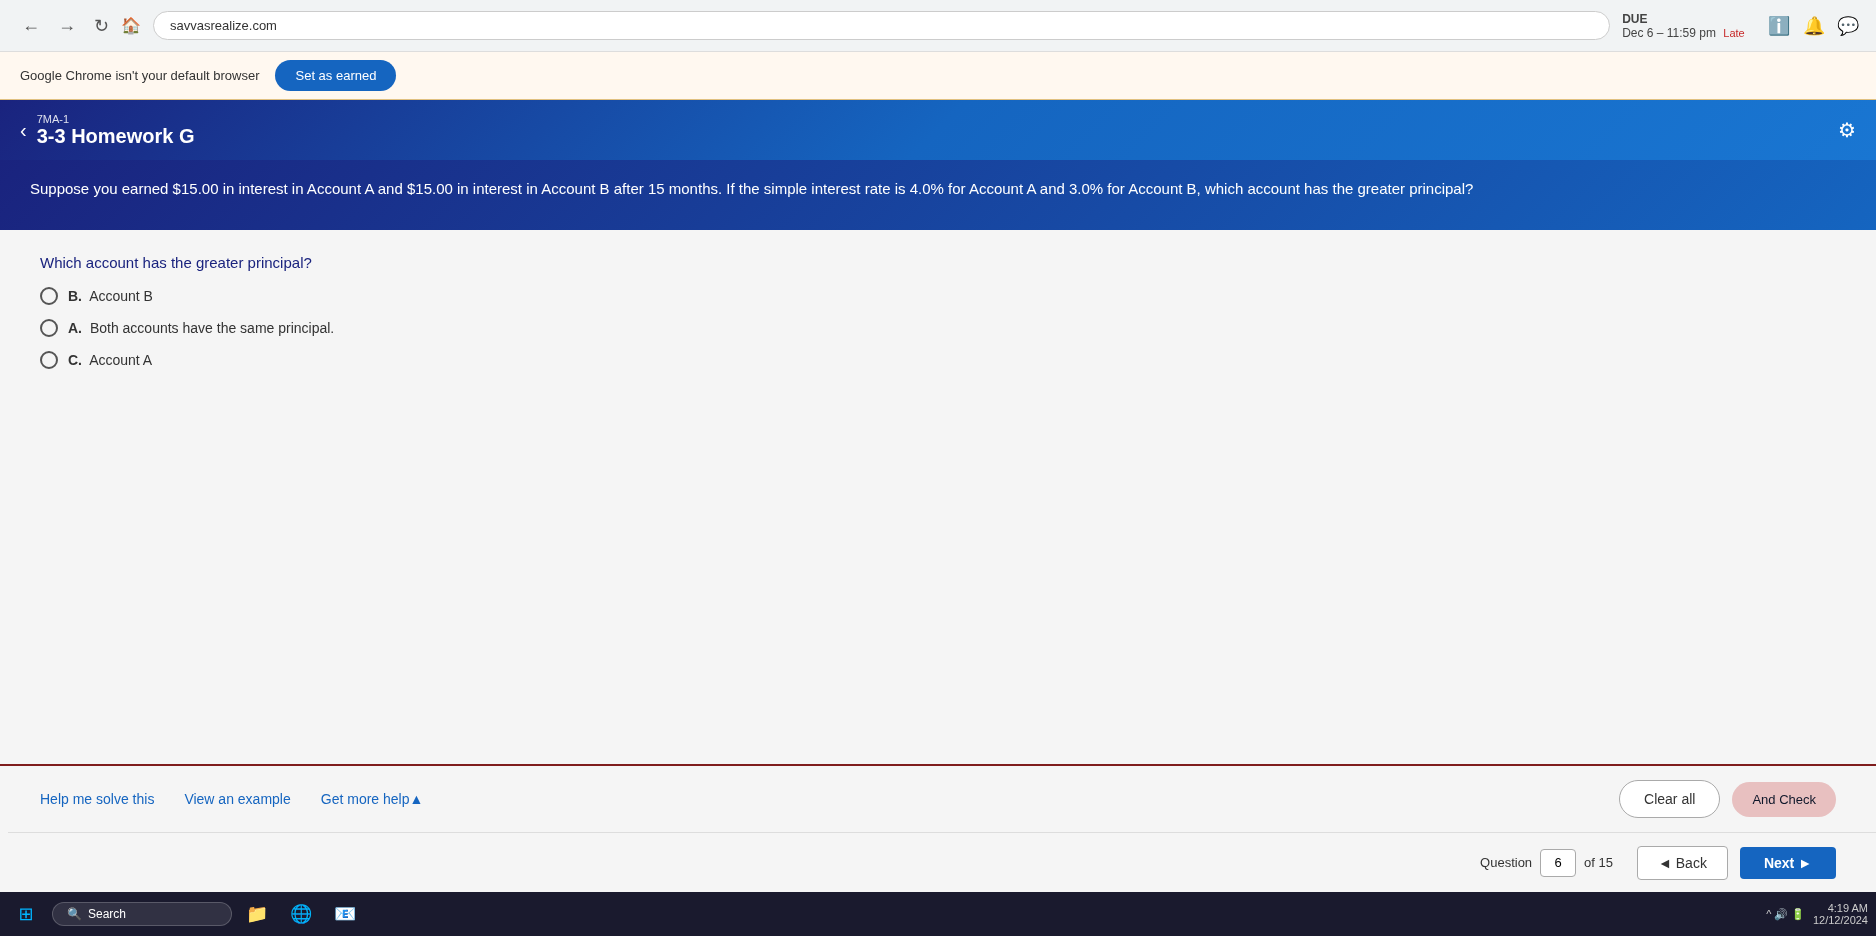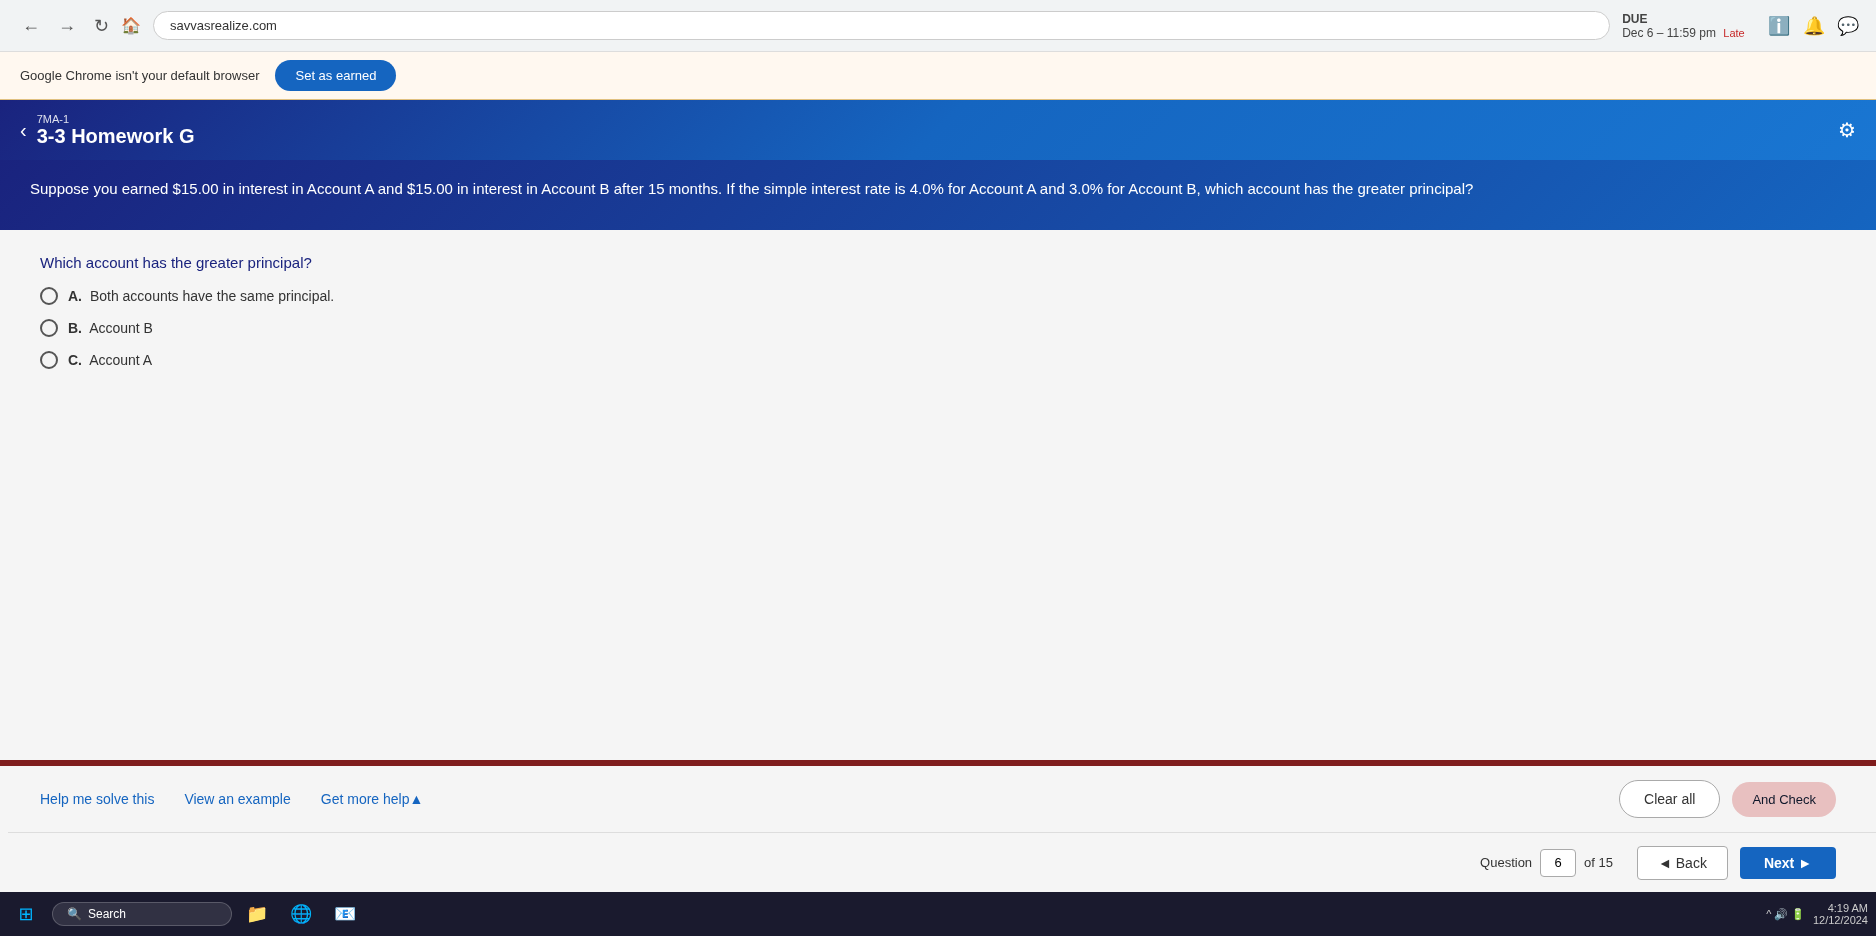--- a/index.html
+++ b/index.html
@@ -166,21 +166,21 @@
       color: #333;
     }
     .option-letter {
       font-weight: bold;
       margin-right: 4px;
     }
 
     
     .bottom-toolbar {
       background: #f5f5f5;
-      border-top: 6px solid #7f1d1d;
+      border-top: 2px solid #7f1d1d;
       padding: 14px 40px;
       display: flex;
       align-items: center;
       gap: 30px;
       position: absolute;
       bottom: 60px;
       left: 0;
       right: 0;
     }
     .help-link {
@@ -404,30 +404,30 @@
       <div class="question-banner">
         <div class="question-banner-text">Suppose you earned $15.00 in interest in Account A and $15.00 in interest in Account B after 15 months. If the simple interest rate is 4.0% for Account A and 3.0% for Account B, which account has the greater principal?</div>
       </div>
 
       <div class="main-content">
         <div class="which-question">Which account has the greater principal?</div>
 
         <div class="radio-option">
           <div class="radio-circle"></div>
           <span class="option-label">
-            <span class="option-letter">A.</span>
-            <span>Both accounts have the same principal.</span>
+            <span class="option-letter">B.</span>
+            <span>Account B</span>
           </span>
         </div>
 
         <div class="radio-option">
           <div class="radio-circle"></div>
           <span class="option-label">
-            <span class="option-letter">B.</span>
-            <span>Account B</span>
+            <span class="option-letter">A.</span>
+            <span>Both accounts have the same principal.</span>
           </span>
         </div>
 
         <div class="radio-option">
           <div class="radio-circle"></div>
           <span class="option-label">
             <span class="option-letter">C.</span>
             <span>Account A</span>
           </span>
         </div>

